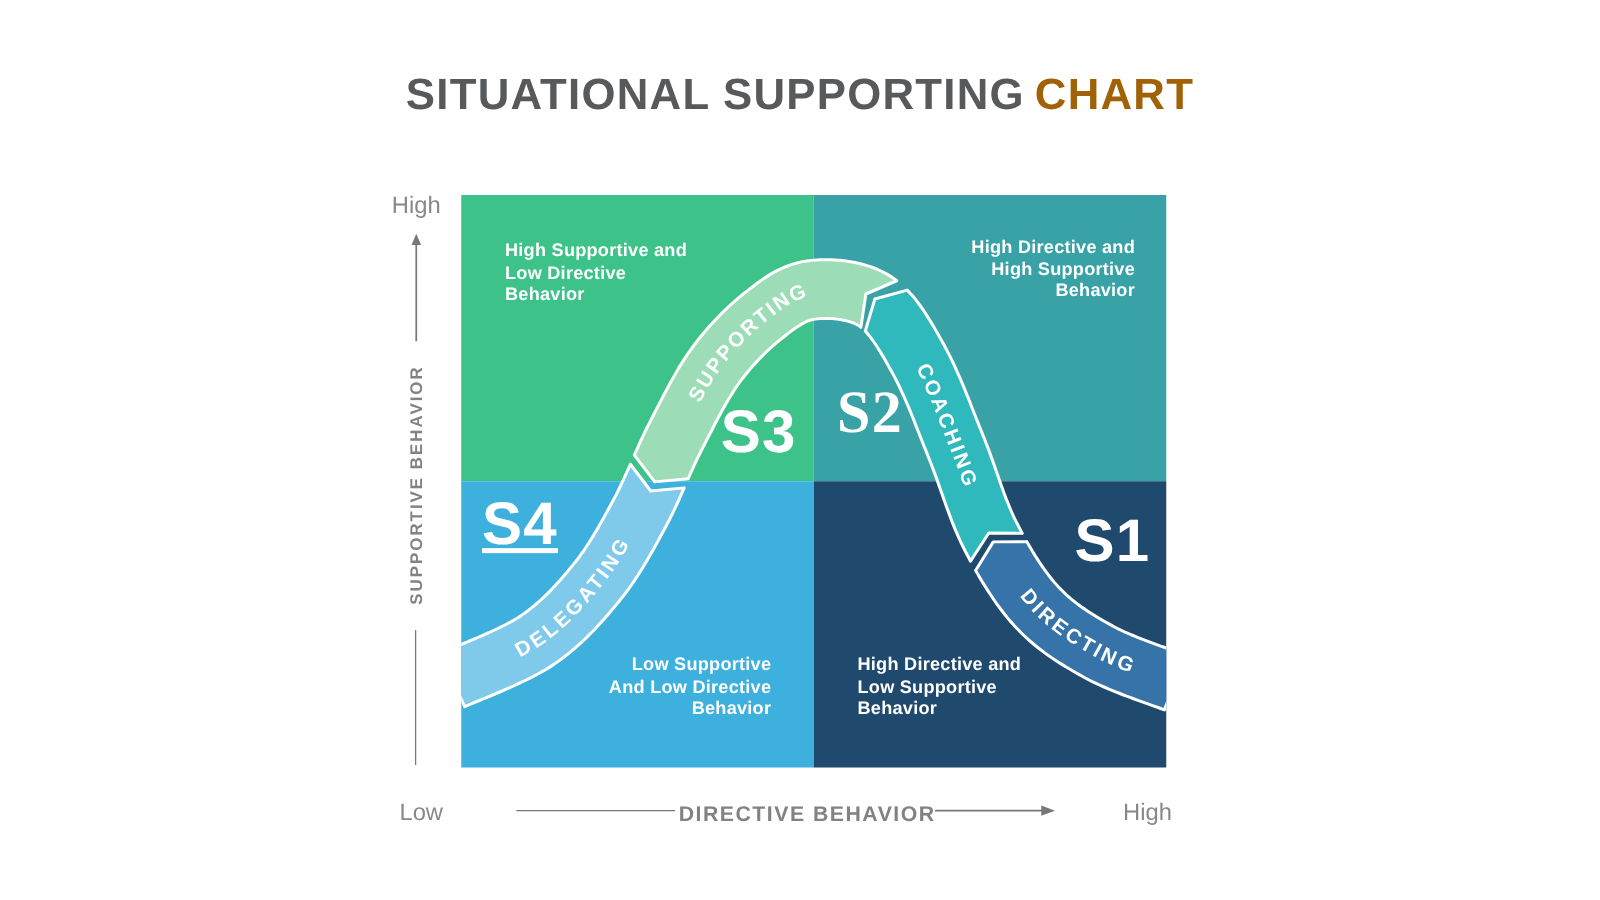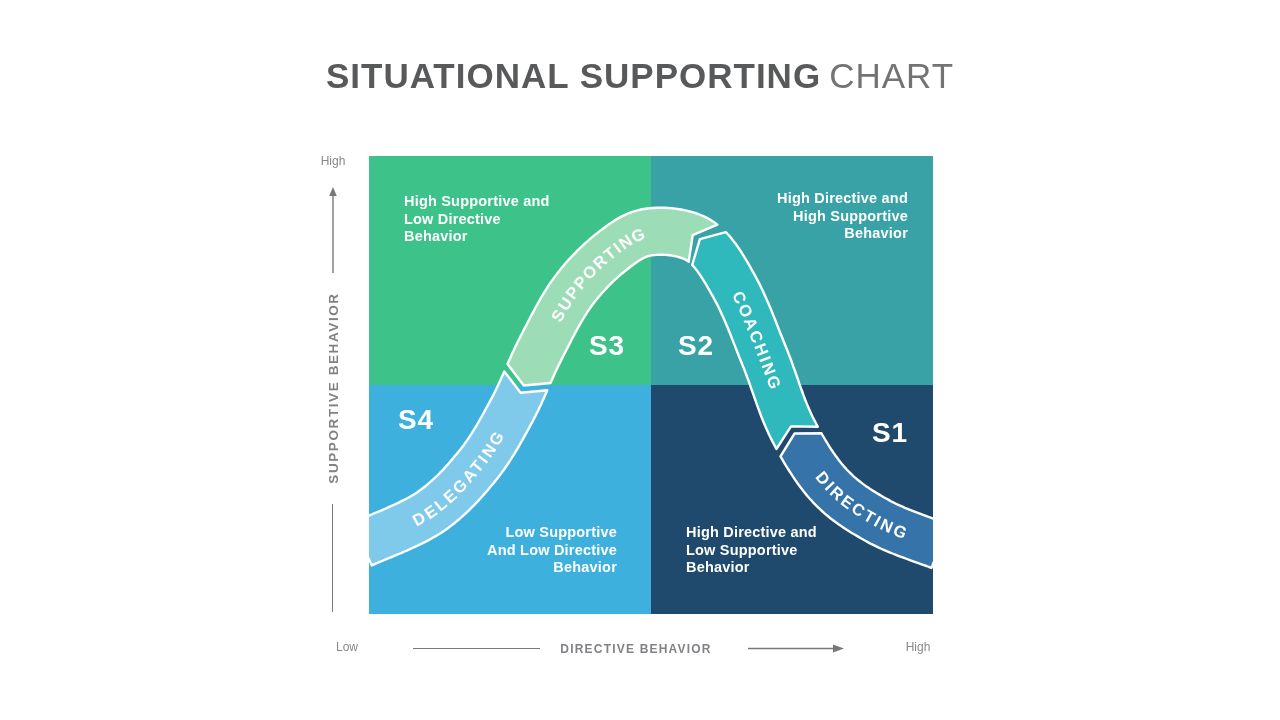--- a/index.html
+++ b/index.html
@@ -4,47 +4,47 @@
 <style>
   html,body{margin:0;padding:0;}
   body{
     width:1280px;height:720px;position:relative;overflow:hidden;
     background:#ffffff;font-family:"Liberation Sans",sans-serif;
   }
   .title{
     position:absolute;left:0;top:56px;width:1280px;text-align:center;
     font-size:35px;font-weight:bold;letter-spacing:1px;color:#58595B;white-space:nowrap;
   }
-  .title .light{font-weight:normal;color:#737373;margin-left:8px;}
+  .title .light{font-weight:bold;color:#a16207;margin-left:8px;}
   .chart{position:absolute;left:369px;top:156px;width:564px;height:322px;}
   .quads,.overlay{position:absolute;left:0;top:0;width:564px;height:458px;}
   .quad{position:absolute;width:282px;height:229px;}
   .bands{position:absolute;left:0;top:0;}
   .desc{
     position:absolute;color:#ffffff;font-size:14.5px;font-weight:bold;
     line-height:17.5px;letter-spacing:0.2px;white-space:nowrap;
   }
   .slabel{
-    position:absolute;color:#ffffff;font-size:28px;font-weight:bold;
+    position:absolute;color:#ffffff;font-size:48px;font-weight:bold;
     letter-spacing:1px;transform:translate(-50%,-50%);
   }
-  .axis-word{position:absolute;font-size:12px;color:#87888A;}
+  .axis-word{position:absolute;font-size:19px;color:#87888A;}
   .y-high{left:308px;top:154px;width:50px;text-align:center;}
-  .x-low{left:322px;top:640px;width:50px;text-align:center;}
+  .x-low{left:312px;top:640px;width:50px;text-align:center;}
   .x-high{left:893px;top:640px;width:50px;text-align:center;}
   .y-arrow{position:absolute;left:327px;top:187px;}
   .y-title{
     position:absolute;left:333px;top:388px;transform:translate(-50%,-50%) rotate(-90deg);
     font-size:13.5px;font-weight:bold;letter-spacing:1.6px;color:#808285;white-space:nowrap;
   }
   .y-line{position:absolute;left:332px;top:504px;width:1.4px;height:108px;background:#77787B;}
   .x-line1{position:absolute;left:413px;top:648px;width:127px;height:1.4px;background:#77787B;}
   .x-title{
     position:absolute;left:543px;top:642px;width:186px;text-align:center;
-    font-size:12px;font-weight:bold;letter-spacing:1.2px;color:#808285;white-space:nowrap;
+    font-size:17px;font-weight:bold;letter-spacing:1.2px;color:#808285;white-space:nowrap;
   }
   .x-arrow{position:absolute;left:748px;top:641px;}
 </style>
 </head>
 <body>
 
 <div class="title"><span>SITUATIONAL SUPPORTING</span><span class="light">CHART</span></div>
 
 <div class="axis-word y-high">High</div>
 
@@ -60,23 +60,23 @@
   <div class="quads">
       <div class="quad" style="left: 0px; top: 0px; background: rgb(61, 195, 138);"></div>
       <div class="quad" style="left: 282px; top: 0px; background: rgb(56, 162, 166);"></div>
       <div class="quad" style="left: 0px; top: 229px; background: rgb(62, 176, 221);"></div>
       <div class="quad" style="left: 282px; top: 229px; background: rgb(31, 74, 109);"></div>
     </div>
   <div class="overlay">
       <div class="desc" style="left: 35px; top: 37px; text-align: left;">High Supportive and<br>Low Directive<br>Behavior</div>
       <div class="slabel" style="left: 238px; top: 190px;">S3</div>
       <div class="desc" style="right: 25px; top: 34px; text-align: right;">High Directive and<br>High Supportive<br>Behavior</div>
-      <div class="slabel" style="left: 327px; top: 190px;">S2</div>
+      <div class="slabel" style="left: 327px; top: 174px; font-family: Liberation Serif, serif;">S2</div>
       <div class="desc" style="right: 316px; top: 368px; text-align: right;">Low Supportive<br>And Low Directive<br>Behavior</div>
-      <div class="slabel" style="left: 47px; top: 264px;">S4</div>
+      <div class="slabel" style="left: 47px; top: 264px; text-decoration: underline;">S4</div>
       <div class="desc" style="left: 317px; top: 368px; text-align: left;">High Directive and<br>Low Supportive<br>Behavior</div>
       <div class="slabel" style="left: 521px; top: 277px; text-align: center;">S1</div>
     </div>
     <svg class="bands" width="564" height="458" viewBox="0 0 564 458">
       <defs>
         <clipPath id="chartclip">
           <rect x="0" y="0" width="564" height="458"></rect>
         </clipPath>
         <path id="tp0" d="M5.9,382.5L9.6,381.0L13.3,379.5L17.0,377.9L20.6,376.4L24.3,374.8L28.0,373.2L31.6,371.6L35.2,369.9L38.9,368.2L42.4,366.5L46.0,364.7L49.6,362.8L53.0,360.9L56.5,358.9L59.9,356.7L63.2,354.5L66.4,352.1L69.6,349.7L72.7,347.2L75.7,344.6L78.7,342.0L81.7,339.3L84.5,336.5L87.4,333.7L90.1,330.8L92.9,327.9L95.6,325.0L98.2,322.0L100.8,318.9L103.4,315.9L105.9,312.8L108.4,309.7L110.9,306.6L113.3,303.4L115.7,300.2L118.0,296.9L120.2,293.6L122.4,290.2L124.5,286.8L126.6,283.4L128.6,280.0L130.6,276.5L132.6,273.1L134.5,269.6L136.5,266.1L138.4,262.6L140.3,259.1L142.2,255.5L144.0,252.0L145.9,248.5L147.7,244.9L149.4,241.3L151.1,237.7" fill="none"></path>
         <path id="tp1" d="M165.7,204.8L167.4,201.2L169.1,197.7L170.9,194.2L172.7,190.7L174.5,187.2L176.3,183.7L178.0,180.2L179.8,176.7L181.6,173.2L183.5,169.7L185.3,166.2L187.2,162.8L189.1,159.3L191.0,155.9L193.0,152.5L195.0,149.1L197.1,145.8L199.2,142.5L201.4,139.2L203.7,136.0L206.0,132.9L208.5,129.8L210.9,126.7L213.5,123.7L216.0,120.7L218.7,117.8L221.4,115.0L224.1,112.1L226.9,109.4L229.8,106.7L232.7,104.0L235.6,101.4L238.6,98.9L241.7,96.4L244.8,94.0L247.9,91.6L251.0,89.2L254.2,87.0L257.5,84.8L260.9,82.8L264.3,80.9L267.9,79.3L271.6,77.9L275.4,76.9L279.3,76.1L283.2,75.7L287.1,75.4L291.0,75.3L294.9,75.3L298.9,75.5L302.8,75.9L306.7,76.4L310.5,77.1L314.4,78.0L318.2,79.1L321.9,80.4" fill="none"></path>

